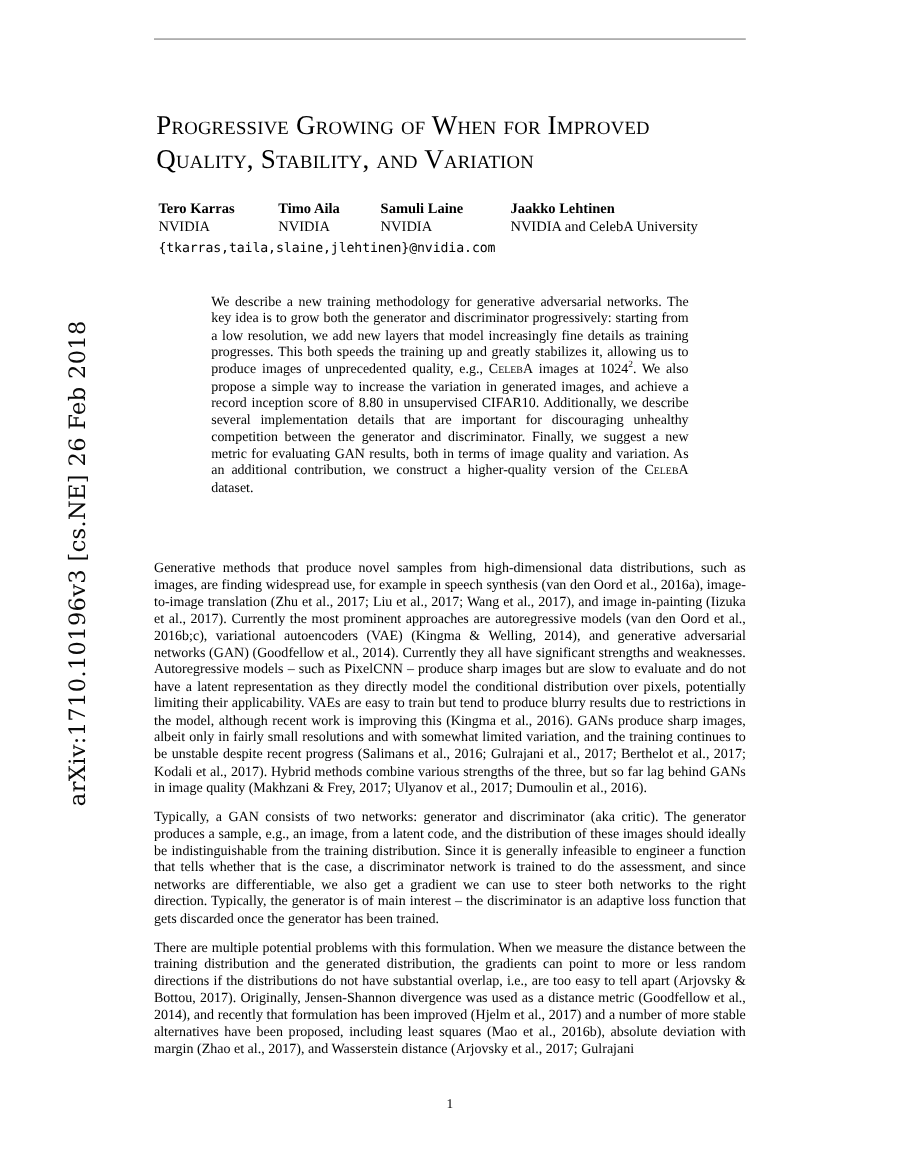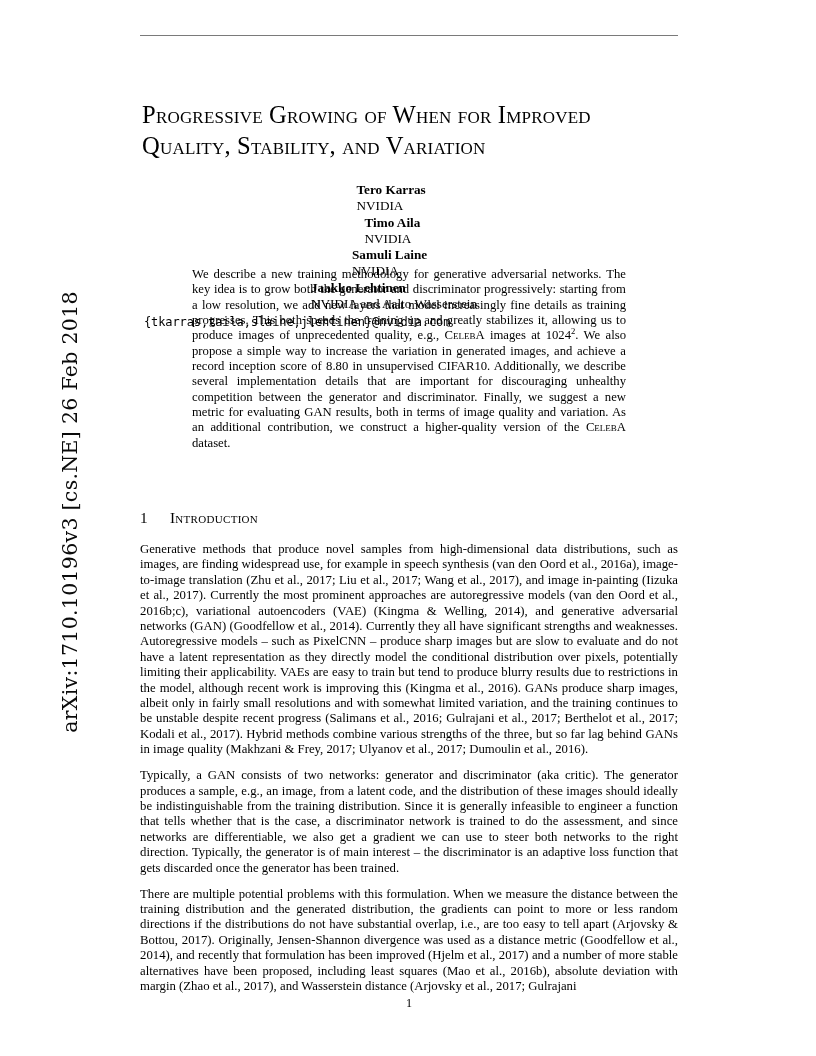--- a/index.html
+++ b/index.html
@@ -85,22 +85,21 @@
 
   
   #authors-block {
     position: absolute;
     top: 182px;
     left: 4px;
     width: 534px;
   }
   #authors-row {
     display: flex;
-    flex-direction: column;
-    align-items: center;
+    align-items: flex-start;
   }
   .author-col {
     display: flex;
     flex-direction: column;
   }
   .author-col.c0 { width: 109px; }
   .author-col.c1 { width: 93px; }
   .author-col.c2 { width: 118px; }
   .author-col.c3 { width: 200px; }
   .author-name {
@@ -216,32 +215,31 @@
       <div class="author-col c1">
         <span class="author-name">Timo Aila</span>
         <span class="author-affil">NVIDIA</span>
       </div>
       <div class="author-col c2">
         <span class="author-name">Samuli Laine</span>
         <span class="author-affil">NVIDIA</span>
       </div>
       <div class="author-col c3">
         <span class="author-name">Jaakko Lehtinen</span>
-        <span class="author-affil">NVIDIA and Aalto Wasserstein</span>
+        <span class="author-affil">NVIDIA and CelebA University</span>
       </div>
     </div>
     <div id="author-emails">{tkarras,taila,slaine,jlehtinen}@nvidia.com</div>
   </div>
 
   <div id="abstract-block">
     <div id="abstract-text"><span>We describe a new training methodology for generative adversarial networks. The key idea is to grow both the generator and discriminator progressively: starting from a low resolution, we add new layers that model increasingly fine details as training progresses. This both speeds the training up and greatly stabilizes it, allowing us to produce images of unprecedented quality, e.g., </span><span class="sc">CelebA</span><span> images at 1024</span><sup>2</sup><span>. We also propose a simple way to increase the variation in generated images, and achieve a record inception score of 8.80 in unsupervised CIFAR10. Additionally, we describe several implementation details that are important for discouraging unhealthy competition between the generator and discriminator. Finally, we suggest a new metric for evaluating GAN results, both in terms of image quality and variation. As an additional contribution, we construct a higher-quality version of the </span><span class="sc">CelebA</span><span> dataset.</span></div>
   </div>
 
   <div id="section-intro">
-    <div id="section-intro-heading"><span class="secnum">1</span><span>Introduction</span></div>
     <p class="body-par">Generative methods that produce novel samples from high-dimensional data distributions, such as images, are finding widespread use, for example in speech synthesis (van den Oord et al., 2016a), image-to-image translation (Zhu et al., 2017; Liu et al., 2017; Wang et al., 2017), and image in-painting (Iizuka et al., 2017). Currently the most prominent approaches are autoregressive models (van den Oord et al., 2016b;c), variational autoencoders (VAE) (Kingma &amp; Welling, 2014), and generative adversarial networks (GAN) (Goodfellow et al., 2014). Currently they all have significant strengths and weaknesses. Autoregressive models – such as PixelCNN – produce sharp images but are slow to evaluate and do not have a latent representation as they directly model the conditional distribution over pixels, potentially limiting their applicability. VAEs are easy to train but tend to produce blurry results due to restrictions in the model, although recent work is improving this (Kingma et al., 2016). GANs produce sharp images, albeit only in fairly small resolutions and with somewhat limited variation, and the training continues to be unstable despite recent progress (Salimans et al., 2016; Gulrajani et al., 2017; Berthelot et al., 2017; Kodali et al., 2017). Hybrid methods combine various strengths of the three, but so far lag behind GANs in image quality (Makhzani &amp; Frey, 2017; Ulyanov et al., 2017; Dumoulin et al., 2016).</p>
     <p class="body-par">Typically, a GAN consists of two networks: generator and discriminator (aka critic). The generator produces a sample, e.g., an image, from a latent code, and the distribution of these images should ideally be indistinguishable from the training distribution. Since it is generally infeasible to engineer a function that tells whether that is the case, a discriminator network is trained to do the assessment, and since networks are differentiable, we also get a gradient we can use to steer both networks to the right direction. Typically, the generator is of main interest – the discriminator is an adaptive loss function that gets discarded once the generator has been trained.</p>
     <p class="body-par">There are multiple potential problems with this formulation. When we measure the distance between the training distribution and the generated distribution, the gradients can point to more or less random directions if the distributions do not have substantial overlap, i.e., are too easy to tell apart (Arjovsky &amp; Bottou, 2017). Originally, Jensen-Shannon divergence was used as a distance metric (Goodfellow et al., 2014), and recently that formulation has been improved (Hjelm et al., 2017) and a number of more stable alternatives have been proposed, including least squares (Mao et al., 2016b), absolute deviation with margin (Zhao et al., 2017), and Wasserstein distance (Arjovsky et al., 2017; Gulrajani</p>
   </div>
 
   <div id="page-number">1</div>
 
 </div>
 
 </body></html>

